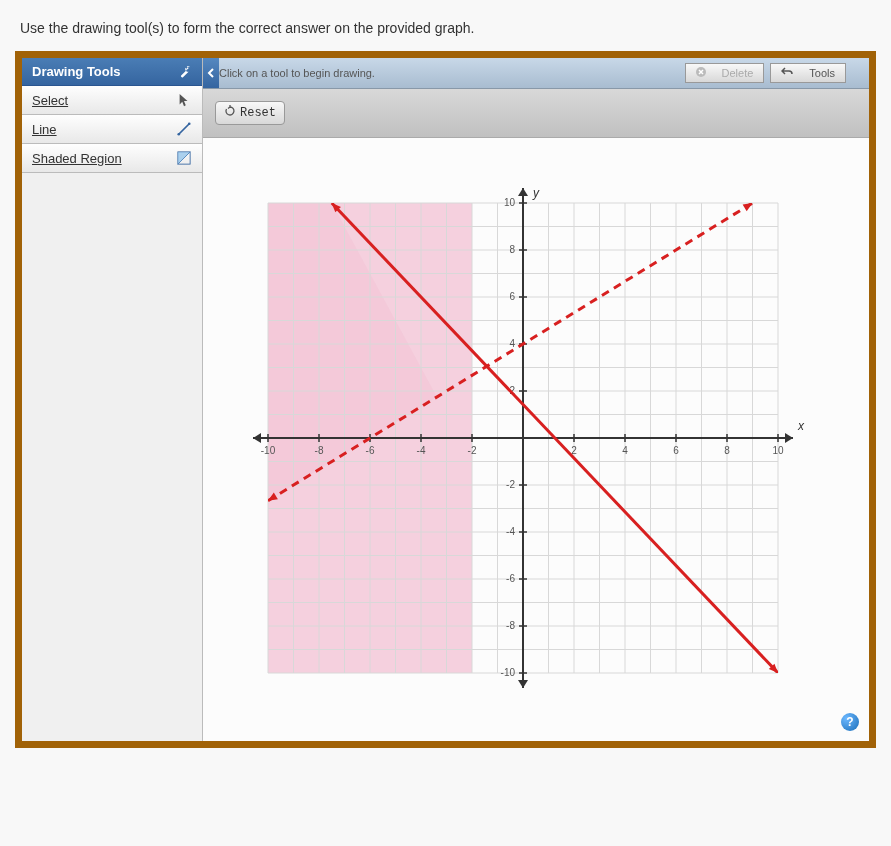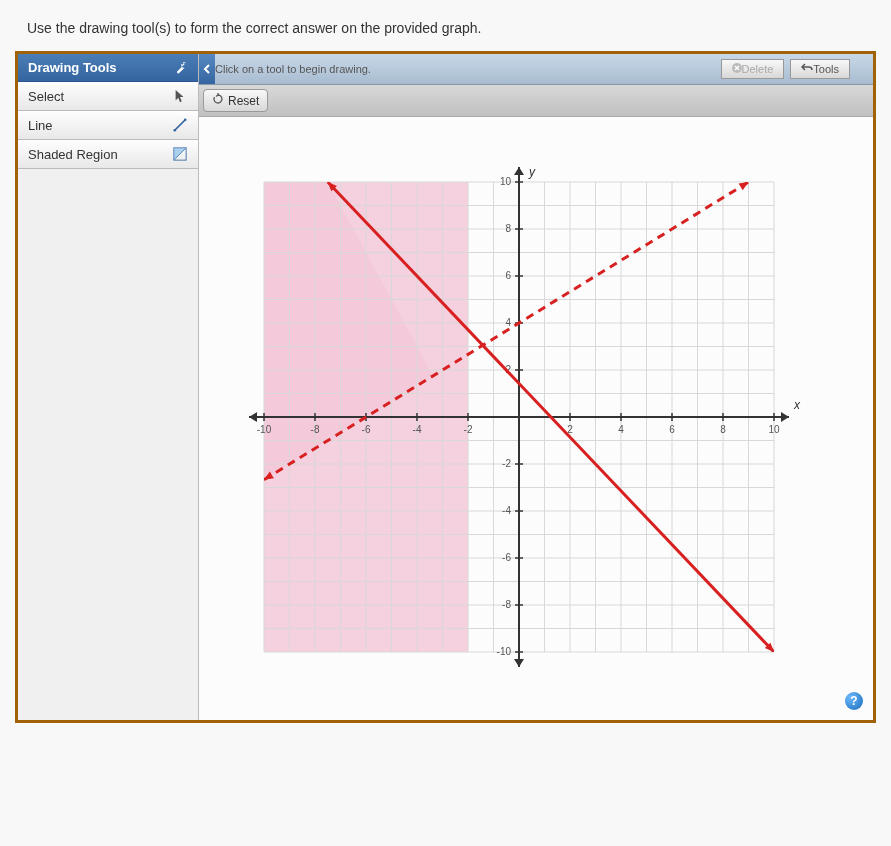--- a/index.html
+++ b/index.html
@@ -7,35 +7,35 @@
   padding: 15px;
   font-family: Arial, sans-serif;
   background: #f8f8f8;
   color: #333;
   font-size: 14px;
 }
 .instructions {
   margin-bottom: 15px;
 }
 .instructions p {
-  margin: 5px 12px;
+  margin: 5px 5px;
 }
 .equations {
   text-align: center;
   font-family: 'Times New Roman', serif;
   font-style: italic;
   font-weight: bold;
   font-size: 16px;
   margin: 15px 0;
   line-height: 1.6;
 }
 .main-container {
   display: flex;
   background: #0f172a;
-  border: 3px solid #a16207;
+  border: 7px solid #a16207;
 }
 .tools-panel {
   width: 180px;
   background: #f0f0f0;
   border-right: 1px solid #bbb;
 }
 .tools-header {
   background: linear-gradient(180deg, #4a7db5 0%, #3565a0 100%);
   color: white;
   padding: 6px 10px;
@@ -49,20 +49,21 @@
 .tool-item {
   background: linear-gradient(180deg, #fefefe 0%, #e8e8e8 100%);
   border-bottom: 1px solid #bbb;
   padding: 6px 10px;
   display: flex;
   justify-content: space-between;
   align-items: center;
   cursor: pointer;
   font-size: 13px;
   color: #333;
+  text-decoration: underline;
 }
 .tool-hint {
   padding: 8px 10px;
   font-size: 11px;
   color: #3565a0;
   line-height: 1.3;
   background: #f5f5f5;
 }
 .tool-hint b {
   color: #2a5590;
@@ -102,31 +103,32 @@
 .toolbar-btn {
   background: linear-gradient(180deg, #f8f8f8 0%, #d8d8d8 100%);
   border: 1px solid #999;
   border-radius: 0;
   padding: 3px 10px;
   margin: 0 3px;
   font-size: 11px;
   cursor: pointer;
   display: flex;
   align-items: flex-start;
-  gap: 0;
+  gap: 16px;
   color: #555;
 }
 .toolbar-btn.disabled {
   color: #aaa;
 }
 .reset-row {
   display: flex;
   background: linear-gradient(180deg, #d8d8d8 0%, #c0c0c0 100%);
-  padding: 4px;
+  padding: 12px;
   border-bottom: 1px solid #aaa;
+  font-family: Liberation Mono, monospace;
 }
 .reset-btn {
   background: linear-gradient(180deg, #f8f8f8 0%, #d8d8d8 100%);
   border: 1px solid #999;
   border-radius: 4px;
   padding: 3px 8px;
   font-size: 12px;
   cursor: pointer;
   display: flex;
   align-items: center;

